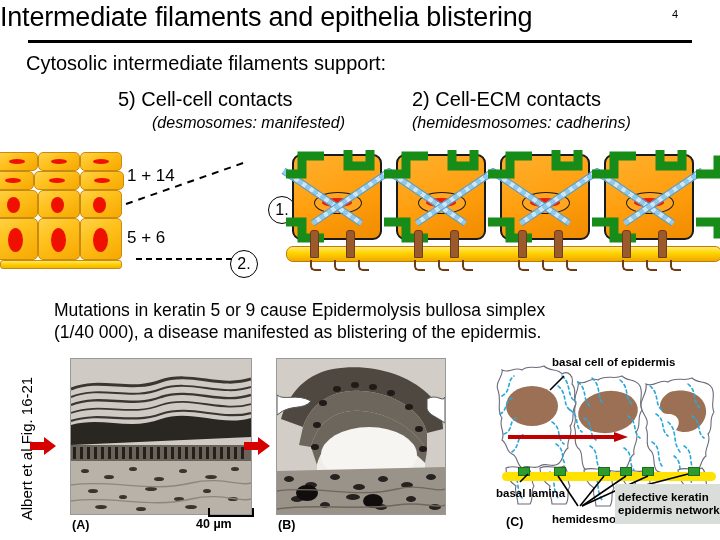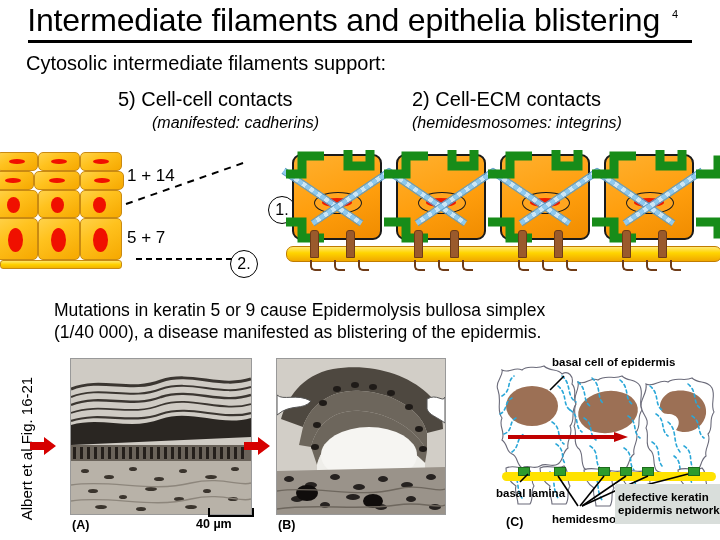--- a/index.html
+++ b/index.html
@@ -6,22 +6,22 @@
   body {
     width:720px; height:540px; position:relative; overflow:hidden;
     background:#ffffff;
     font-family:"Liberation Sans", sans-serif;
     color:#000000;
   }
   .abs { position:absolute; }
 
   
   #title-text {
-    left:0; top:2px; width:660px; text-align:right;
-    font-size:32px; letter-spacing:-0.2px; white-space:nowrap;
+    left:0; top:2px; width:660px; text-align:left;
+    font-size:27px; letter-spacing:-0.2px; white-space:nowrap;
   }
   #slide-number { left:672px; top:8px; font-size:11px; }
   #title-rule {
     left:28px; top:40px; width:664px; height:3px; background:#000;
   }
 
   
   #intro-line { left:26px; top:52px; font-size:20px; white-space:nowrap; }
   #h1-label { left:118px; top:88px; font-size:20px; white-space:nowrap; }
   #h1-sub   { left:152px; top:114px; font-size:16px; font-style:italic; white-space:nowrap; }
@@ -146,23 +146,23 @@
 </style>
 </head>
 <body>
 
 <div class="abs" id="title-text">Intermediate filaments and epithelia blistering</div>
 <div class="abs" id="slide-number">4</div>
 <div class="abs" id="title-rule"></div>
 
 <div class="abs" id="intro-line">Cytosolic intermediate filaments support:</div>
 <div class="abs" id="h1-label">5) Cell-cell contacts</div>
-<div class="abs" id="h1-sub">(manifested: cadherins)</div>
+<div class="abs" id="h1-sub">(desmosomes: manifested)</div>
 <div class="abs" id="h2-label">2) Cell-ECM contacts</div>
-<div class="abs" id="h2-sub">(hemidesmosomes: integrins)</div>
+<div class="abs" id="h2-sub">(hemidesmosomes: cadherins)</div>
 
 <div class="abs" id="epi">
 
   <div class="cellbox" style="left:-4px;  top:0px; width:40px; height:17px;">
       <div class="nuc" style="left:12px; top:6px; width:16px; height:5px;"></div>
     </div>
   <div class="cellbox" style="left:38px;  top:0px; width:40px; height:17px;">
       <div class="nuc" style="left:12px; top:6px; width:16px; height:5px;"></div>
     </div>
   <div class="cellbox" style="left:80px;  top:0px; width:40px; height:17px;">
@@ -195,21 +195,21 @@
   <div class="cellbox" style="left:38px;  top:66px; width:40px; height:40px;">
       <div class="nuc" style="left:12px; top:9px; width:15px; height:24px;"></div>
     </div>
   <div class="cellbox" style="left:80px;  top:66px; width:40px; height:40px;">
       <div class="nuc" style="left:12px; top:9px; width:15px; height:24px;"></div>
     </div>
   <div id="lamina-left"></div>
 </div>
 
 <div class="abs" id="k-top">1 + 14</div>
-<div class="abs" id="k-bot">5 + 7</div>
+<div class="abs" id="k-bot">5 + 6</div>
 
 <svg class="abs" id="leader-1">
   <line x1="2" y1="44" x2="122" y2="2" stroke="#000" stroke-width="2" stroke-dasharray="7,6"></line>
 </svg>
 <div class="abs" id="leader-2"></div>
 
 <div class="circnum abs" id="circ1">1.</div>
 <div class="circnum abs" id="circ2">2.</div>
 
 <div class="abs" id="diagram">

